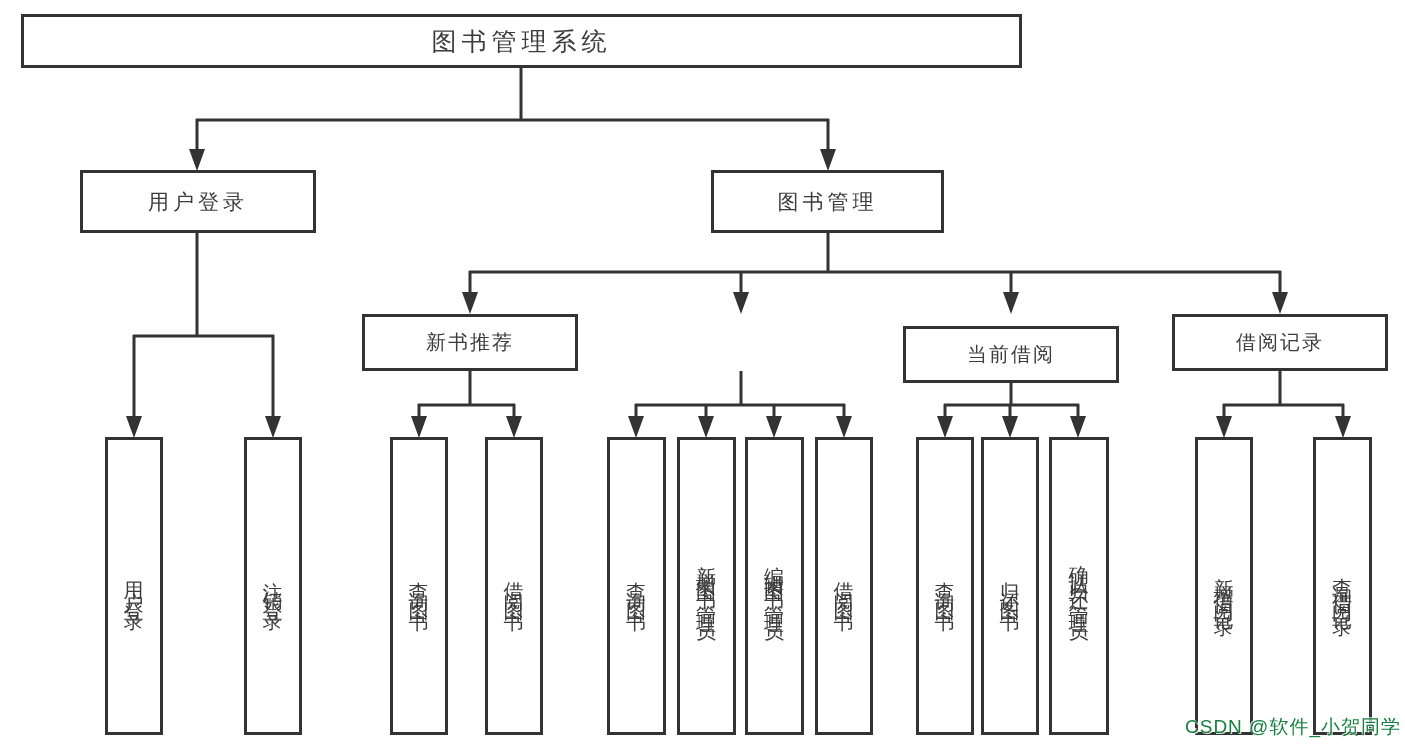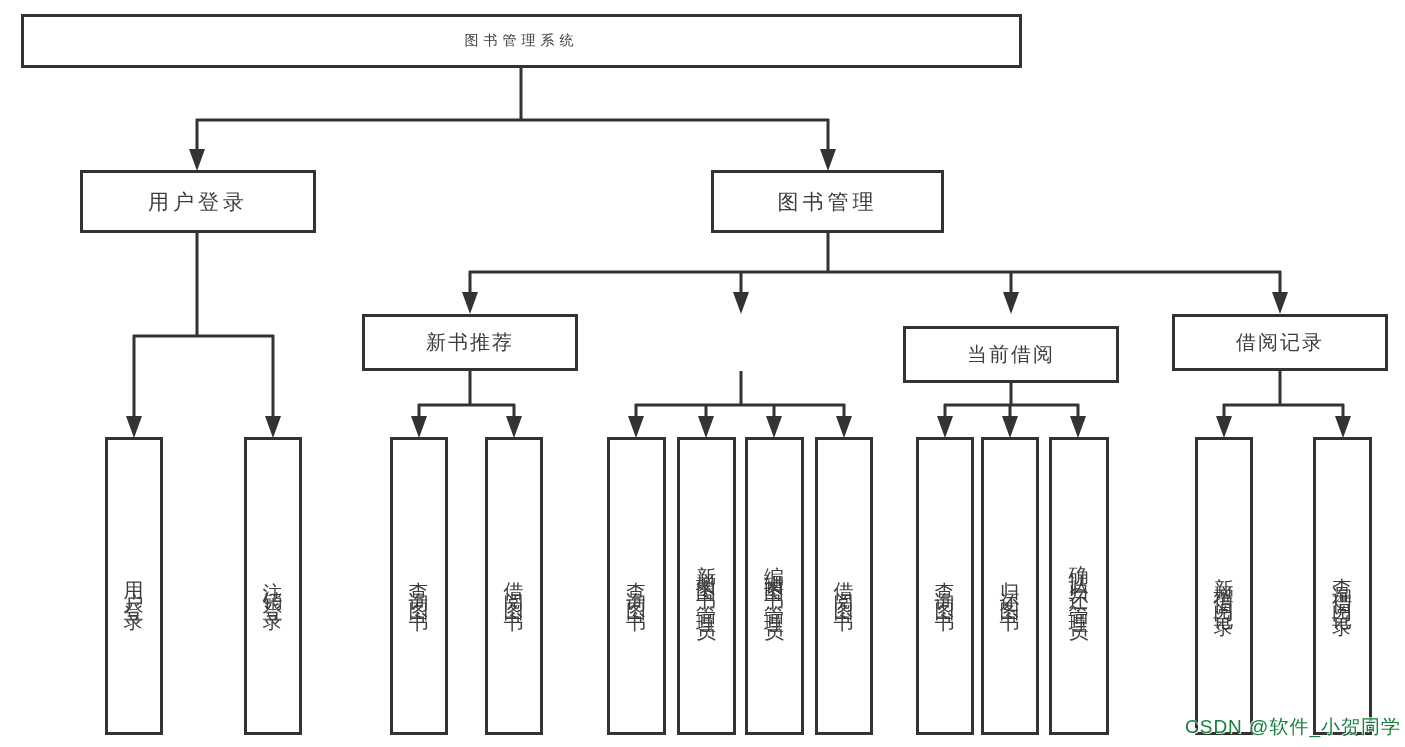--- a/index.html
+++ b/index.html
@@ -27,21 +27,21 @@
     box-sizing: border-box;
     border: 3px solid #333333;
     background: #ffffff;
     display: flex;
     align-items: center;
     justify-content: center;
     color: #3c3c3c;
     text-align: center;
     white-space: nowrap;
   }
-  .lv1 { font-size: 14px; letter-spacing: 5px; text-align: center; }
+  .lv1 { font-size: 25px; letter-spacing: 5px; text-align: center; }
   .lv2 { font-size: 21px; letter-spacing: 4px; }
   .lv3 { font-size: 20px; letter-spacing: 2px; }
   .leaf {
     writing-mode: vertical-rl;
     text-orientation: mixed;
     font-size: 20px;
     letter-spacing: 10px;
     white-space: normal;
     line-height: 1;
   }

